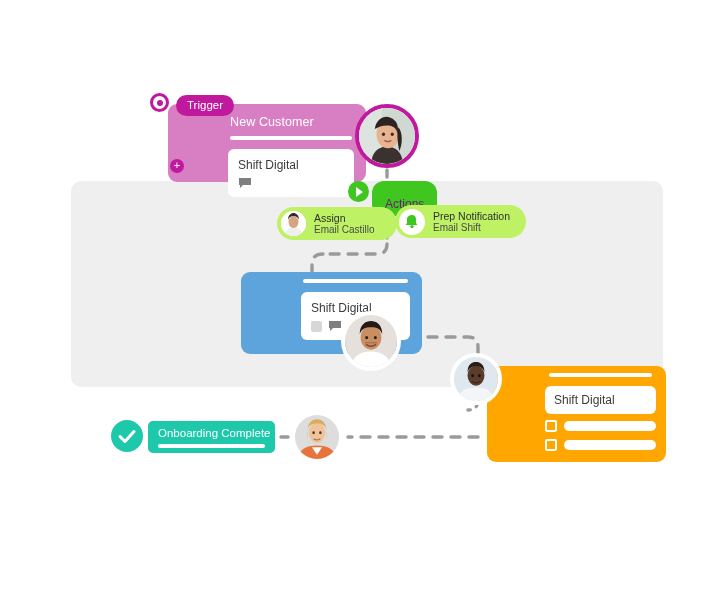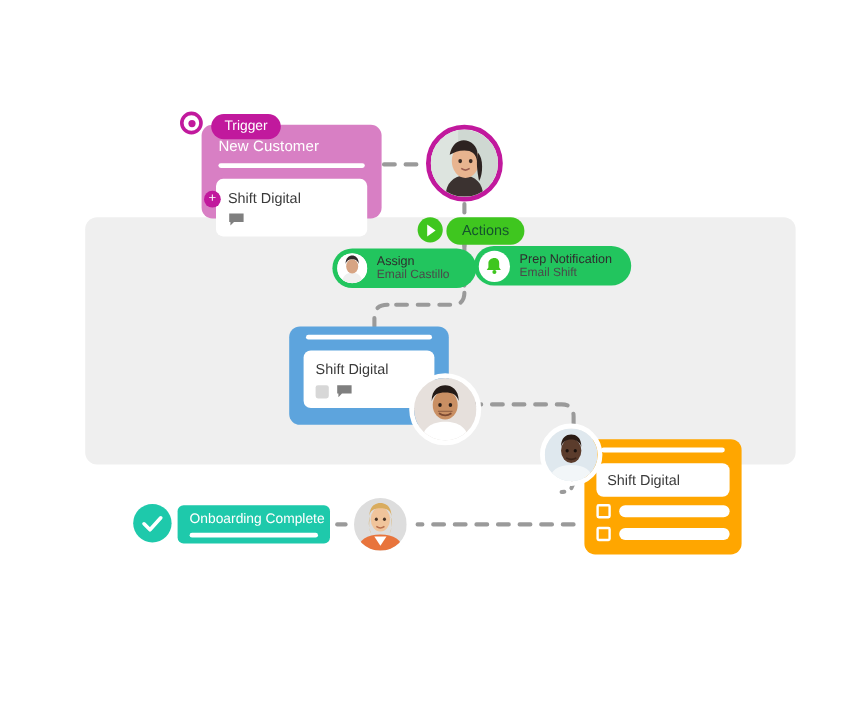--- a/index.html
+++ b/index.html
@@ -34,20 +34,21 @@
     width: 592px;
     height: 206px;
     background: #efefef;
     border-radius: 10px;
   }
 
   
   .card {
     position: absolute;
     border-radius: 9px;
+    padding-left: 48px;
   }
   .card-title {
     font-size: 12.5px;
     color: #ffffff;
     padding: 11px 14px 0 14px;
     letter-spacing: .1px;
     white-space: nowrap;
   }
   .card-rule {
     height: 4px;
@@ -160,44 +161,44 @@
     height: 10px;
     background: #ffffff;
     border-radius: 5px;
   }
 
   
   .actions-pill {
     position: absolute;
     left: 372px; top: 181px;
     background: #3fc61f;
-    color: #14532d;
+    color: #701a75;
     font-size: 12px;
-    padding: 4px 13px 5px 13px;
+    padding: 16px 13px 5px 13px;
     border-radius: 12px;
     white-space: nowrap;
   }
   .play-circle {
     position: absolute;
     left: 348px; top: 181px;
     width: 21px; height: 21px;
     border-radius: 50%;
     background: #3fc61f;
   }
   .play-circle::after {
     content: "";
     position: absolute;
     left: 8px; top: 5.5px;
     border-left: 7px solid #ffffff;
     border-top: 5px solid transparent;
     border-bottom: 5px solid transparent;
   }
   .action-pill {
     position: absolute;
-    background: #22c55e;
+    background: #bef264;
     border-radius: 17px;
     height: 33px;
     display: flex;
     align-items: center;
     padding: 0 13px 0 4px;
   }
   #action-assign { left: 277px; top: 207px; width: 103px; }
   #action-notify { left: 395px; top: 205px; width: 114px; }
   .action-avatar {
     width: 25px; height: 25px;

